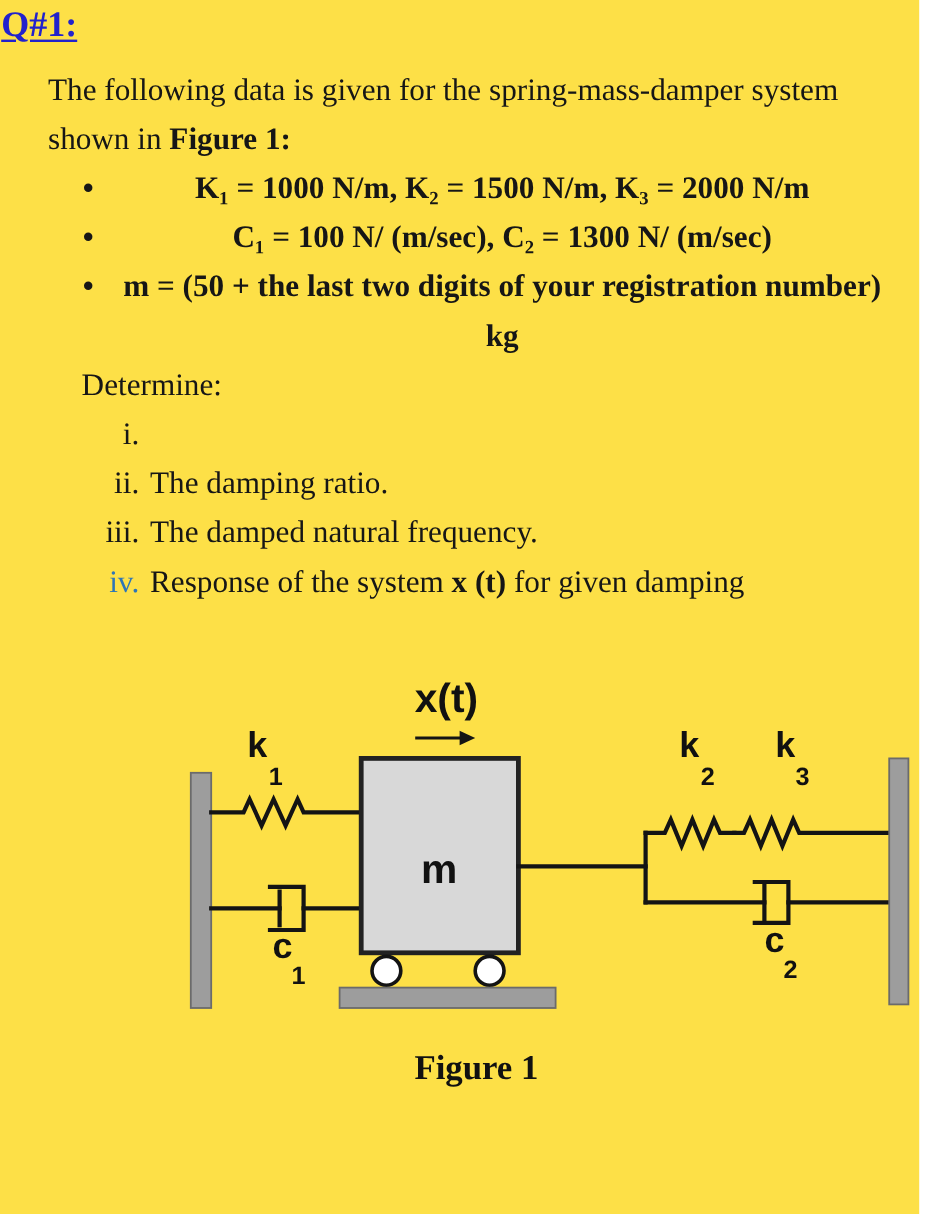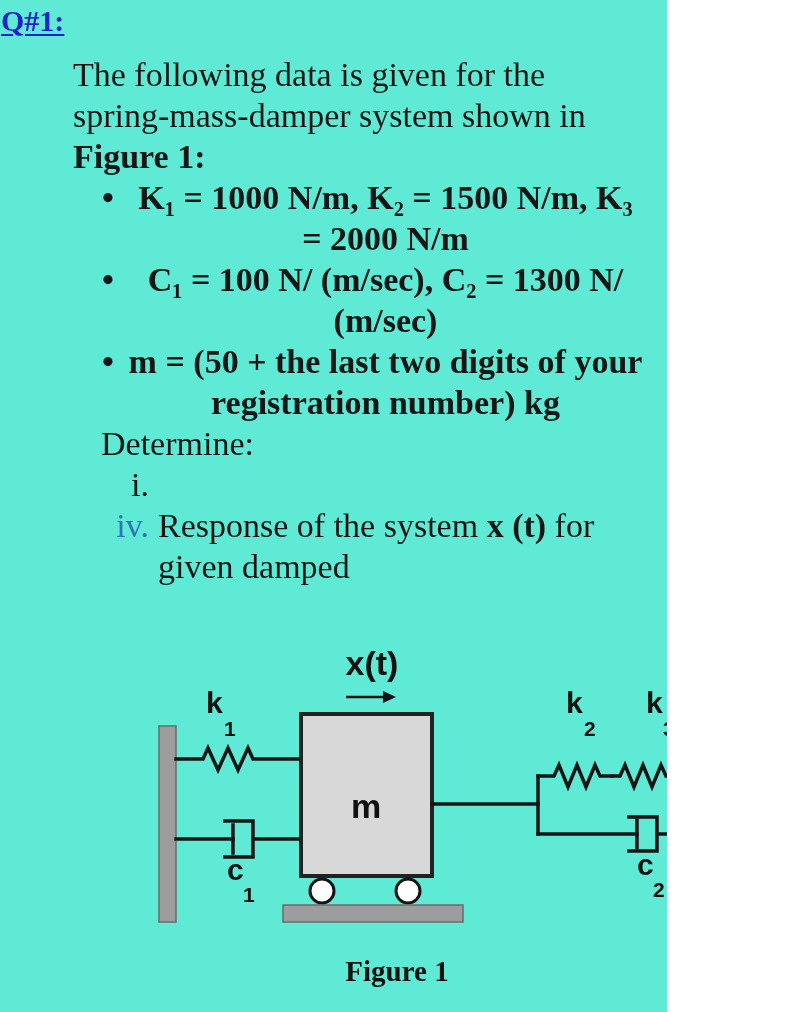--- a/index.html
+++ b/index.html
@@ -1,27 +1,27 @@
 <!DOCTYPE html>
 <html><head>
 <meta charset="utf-8">
 <style>
   * { margin:0; padding:0; box-sizing:border-box; }
   html,body { background:#ffffff; }
   .page {
-    width:667px; height:1012px; background:#5eead4; overflow:hidden;
+    width:766px; height:1012px; background:#fde047; overflow:hidden;
     position:relative; color:#161616;
     font-family:"Liberation Serif","DejaVu Serif",serif;
   }
   .q-heading {
     display:inline-block; margin:4px 0 0 1px;
     font-size:30px; font-weight:bold; color:#2222cc;
     text-decoration:underline; text-decoration-thickness:2px; text-underline-offset:3px;
   }
-  .body-text { padding:16px 24px 0 73px; font-size:34px; line-height:41px; }
+  .body-text { padding:16px 24px 0 40px; font-size:26px; line-height:41px; }
   .b { font-weight:bold; }
   .bullet { display:flex; margin-left:29px; font-weight:bold; }
   .bullet-dot { flex:0 0 26px; }
   .bullet-text { flex:1;text-align:center; }
   .determine { margin-left:28px; }
   .roman-item { display:flex; margin-left:24px; }
   .roman-marker { flex:0 0 52px; text-align:right; }
   .roman-marker.blue { color:#2e75b6; font-weight:normal; }
   .roman-text { margin-left:9px; }
   .init-cond { margin-left:85px; font-weight:bold; }
@@ -60,22 +60,30 @@
       <span class="bullet-dot">•</span>
       <span class="bullet-text">m = (50 + the last two digits of your registration number) kg</span>
     </div>
 
     <p class="determine">Determine:</p>
 
     <div class="roman-item">
       <span class="roman-marker">i.</span>
     </div>
     <div class="roman-item">
+      <span class="roman-marker">ii.</span>
+      <span class="roman-text">The damping ratio.</span>
+    </div>
+    <div class="roman-item">
+      <span class="roman-marker">iii.</span>
+      <span class="roman-text">The damped natural frequency.</span>
+    </div>
+    <div class="roman-item">
       <span class="roman-marker blue">iv.</span>
-      <span class="roman-text"><span>Response of the system </span><span class="b">x (t)</span><span> for given damped</span><br></span>
+      <span class="roman-text"><span>Response of the system </span><span class="b">x (t)</span><span> for given damping</span><br></span>
     </div>
 
 
   </div>
 
   <svg class="figure-svg" width="791" height="370" viewBox="0 0 791 370" xmlns="http://www.w3.org/2000/svg">
 
     <text x="372" y="46" text-anchor="middle" class="fig-big">x(t)</text>
     <g>
       <line x1="346" y1="68" x2="384" y2="68" class="thin"></line>

